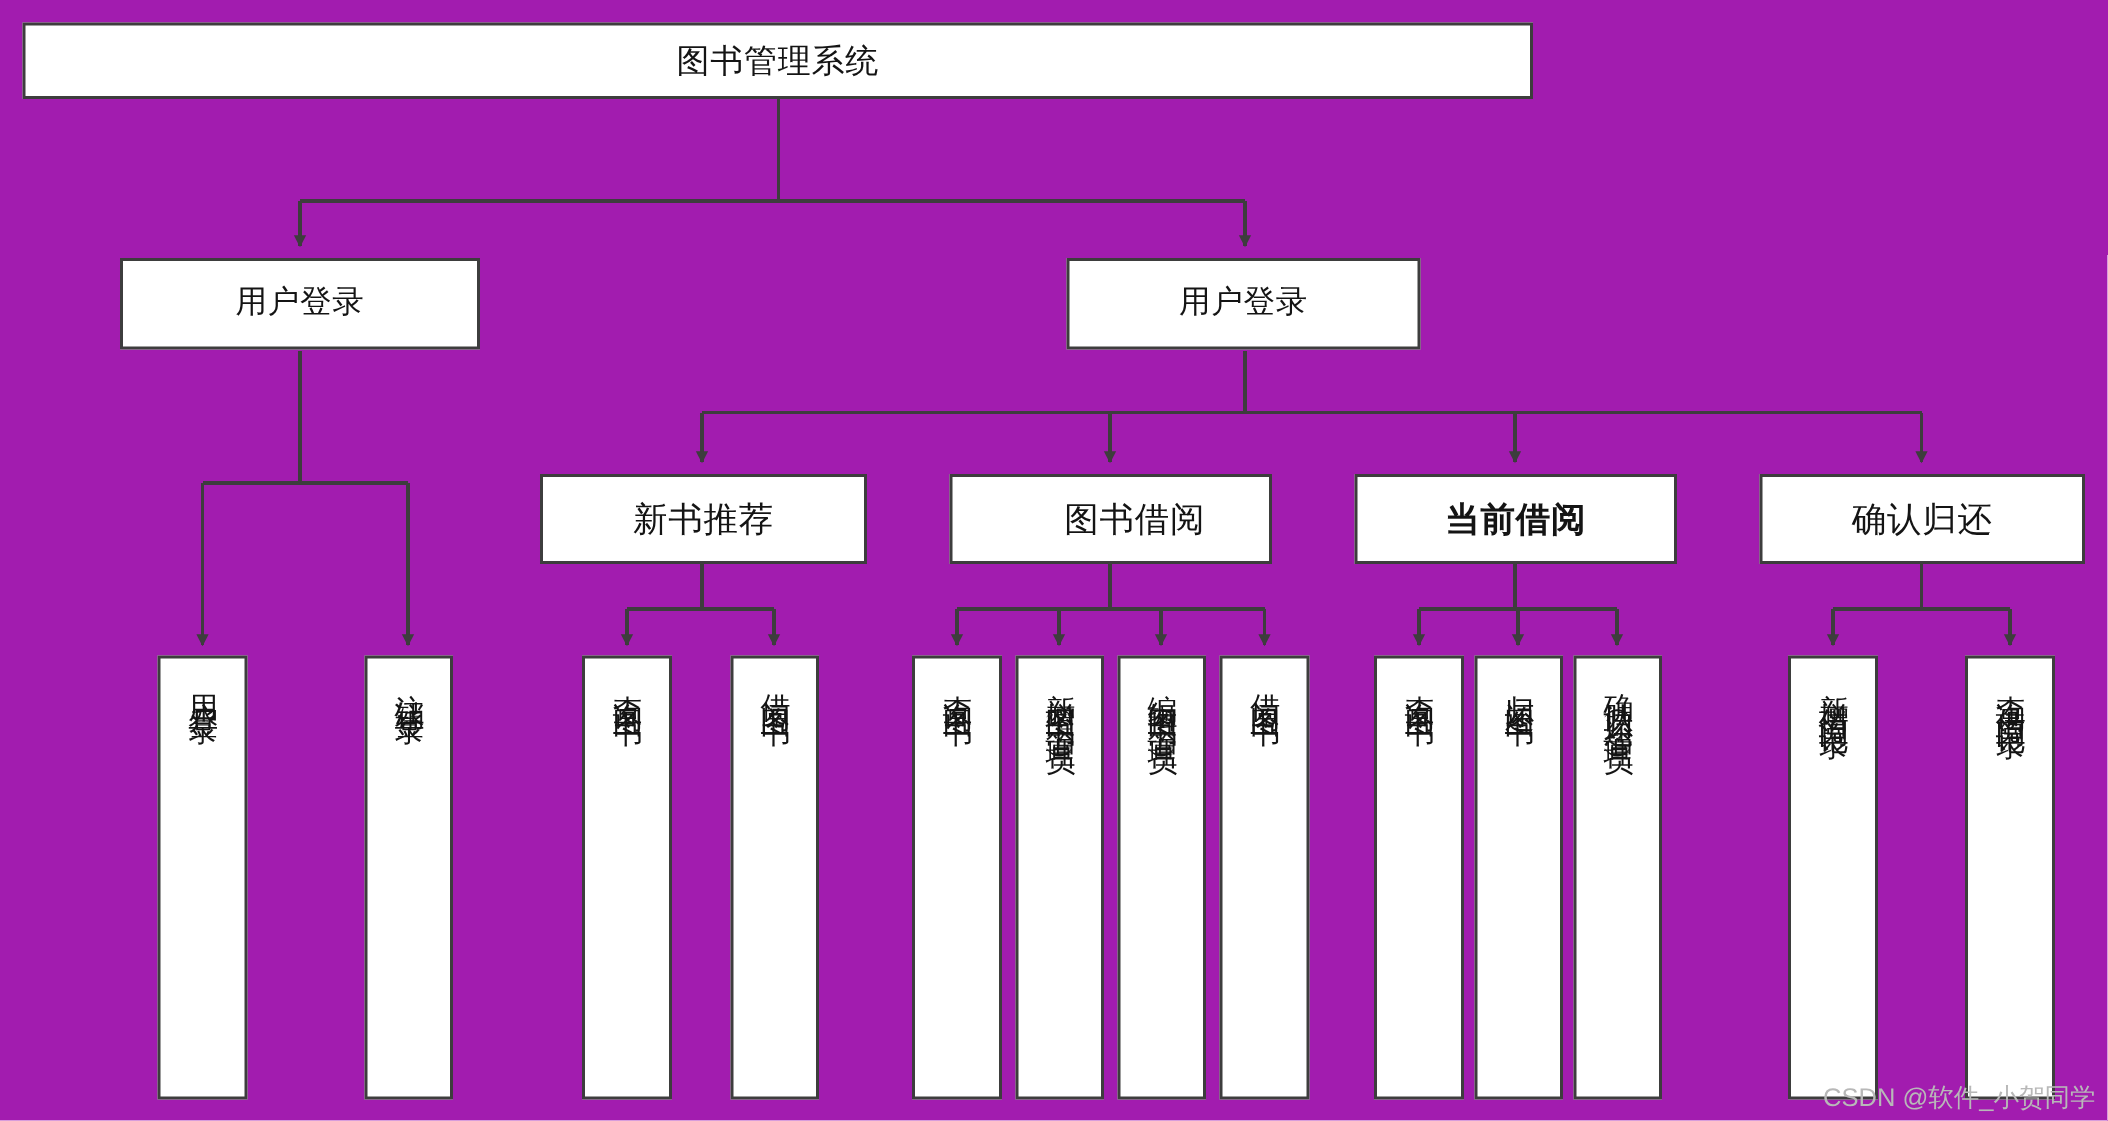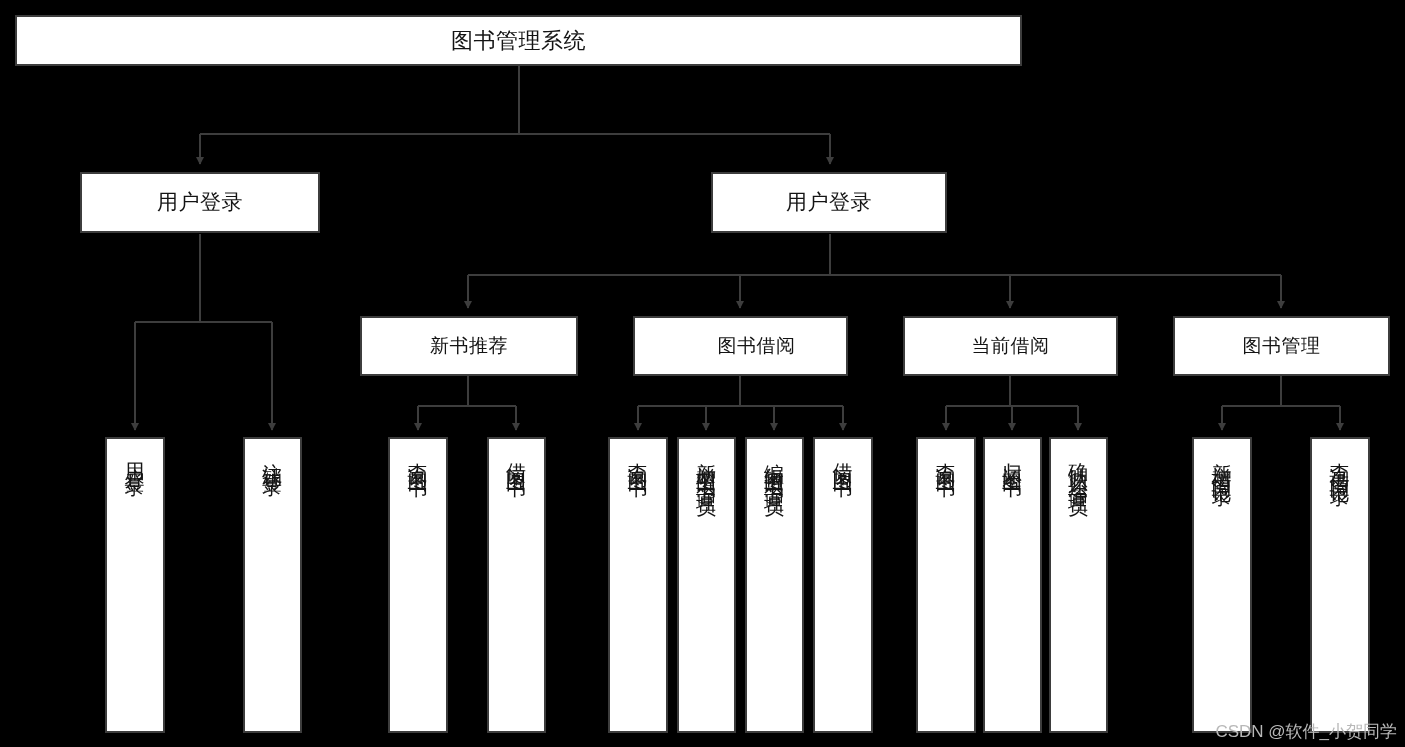--- a/index.html
+++ b/index.html
@@ -8,21 +8,21 @@
     padding: 0;
     background: #ffffff;
   }
   body {
     font-family: "Liberation Sans", "DejaVu Sans", sans-serif;
   }
   #diagram-root {
     position: relative;
     width: 1405px;
     height: 747px;
-    background: #000000;
+    background: #a21caf;
     overflow: hidden;
   }
   #diagram-svg {
     position: absolute;
     left: 0;
     top: 0;
     width: 1405px;
     height: 747px;
   }
   .node {
@@ -51,21 +51,21 @@
     writing-mode: vertical-rl;
     text-orientation: upright;
     font-size: 20px;
     letter-spacing: 5px;
     line-height: 1;
     white-space: nowrap;
     text-align: center;
   }
   .node.root .node-label { font-size: 22px; }
   .node.level1 .node-label { font-size: 21px; }
-  .node.level2 .node-label { font-size: 19px; }
+  .node.level2 .node-label { font-size: 23px; }
 
   #watermark {
     position: absolute;
     right: 8px;
     bottom: 4px;
     font-size: 17px;
     color: #b8b8b8;
     z-index: 5;
     white-space: nowrap;
     font-family: "Liberation Sans", "DejaVu Sans", sans-serif;
@@ -137,25 +137,25 @@
   <div class="node level1" style="left:711px; top:172px; width:236px; height:61px;">
     <span class="node-label">用户登录</span>
   </div>
 
   <div class="node level2" style="left:360px; top:316px; width:218px; height:60px;">
     <span class="node-label">新书推荐</span>
   </div>
   <div class="node level2" style="left:633px; top:316px; width:215px; height:60px;padding-left:32px;">
     <span class="node-label">图书借阅</span>
   </div>
-  <div class="node level2" style="left:903px; top:316px; width:215px; height:60px;">
+  <div class="node level2" style="left:903px; top:316px; width:215px; height:60px;font-weight:bold;">
     <span class="node-label">当前借阅</span>
   </div>
   <div class="node level2" style="left:1173px; top:316px; width:217px; height:60px;">
-    <span class="node-label">图书管理</span>
+    <span class="node-label">确认归还</span>
   </div>
 
   <div class="node vertical" style="left:105px; top:437px; width:60px; height:296px;">
     <span class="node-label">用户登录</span>
   </div>
   <div class="node vertical" style="left:243px; top:437px; width:59px; height:296px;">
     <span class="node-label">注销登录</span>
   </div>
 
   <div class="node vertical" style="left:388px; top:437px; width:60px; height:296px;">

